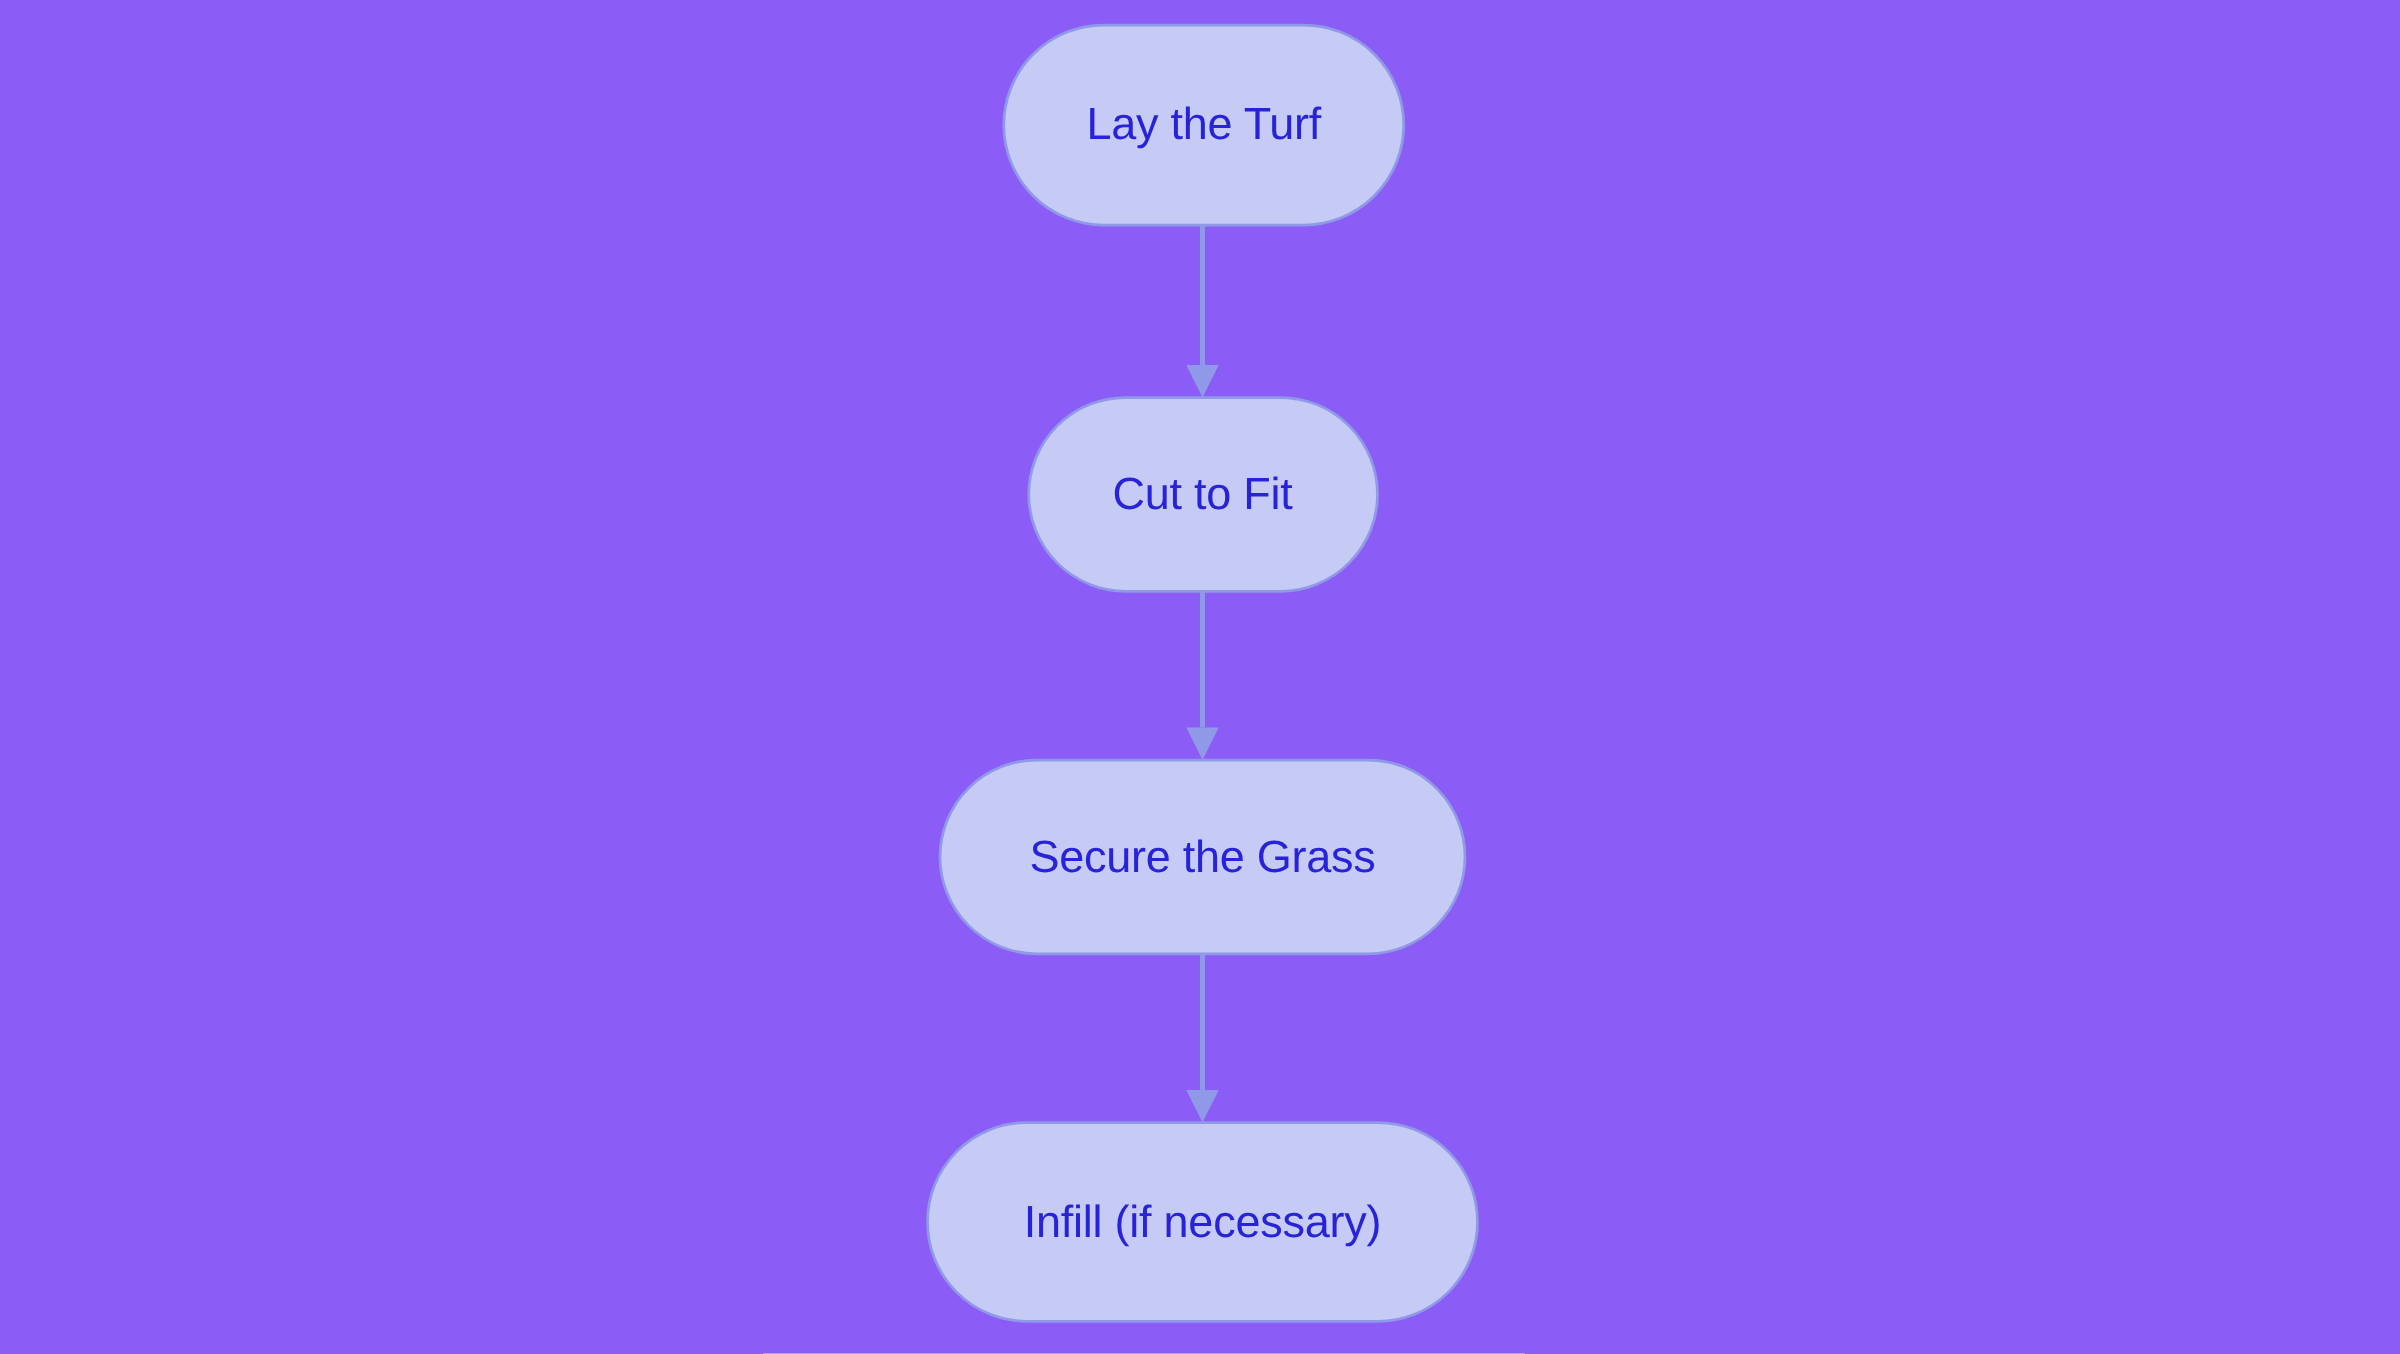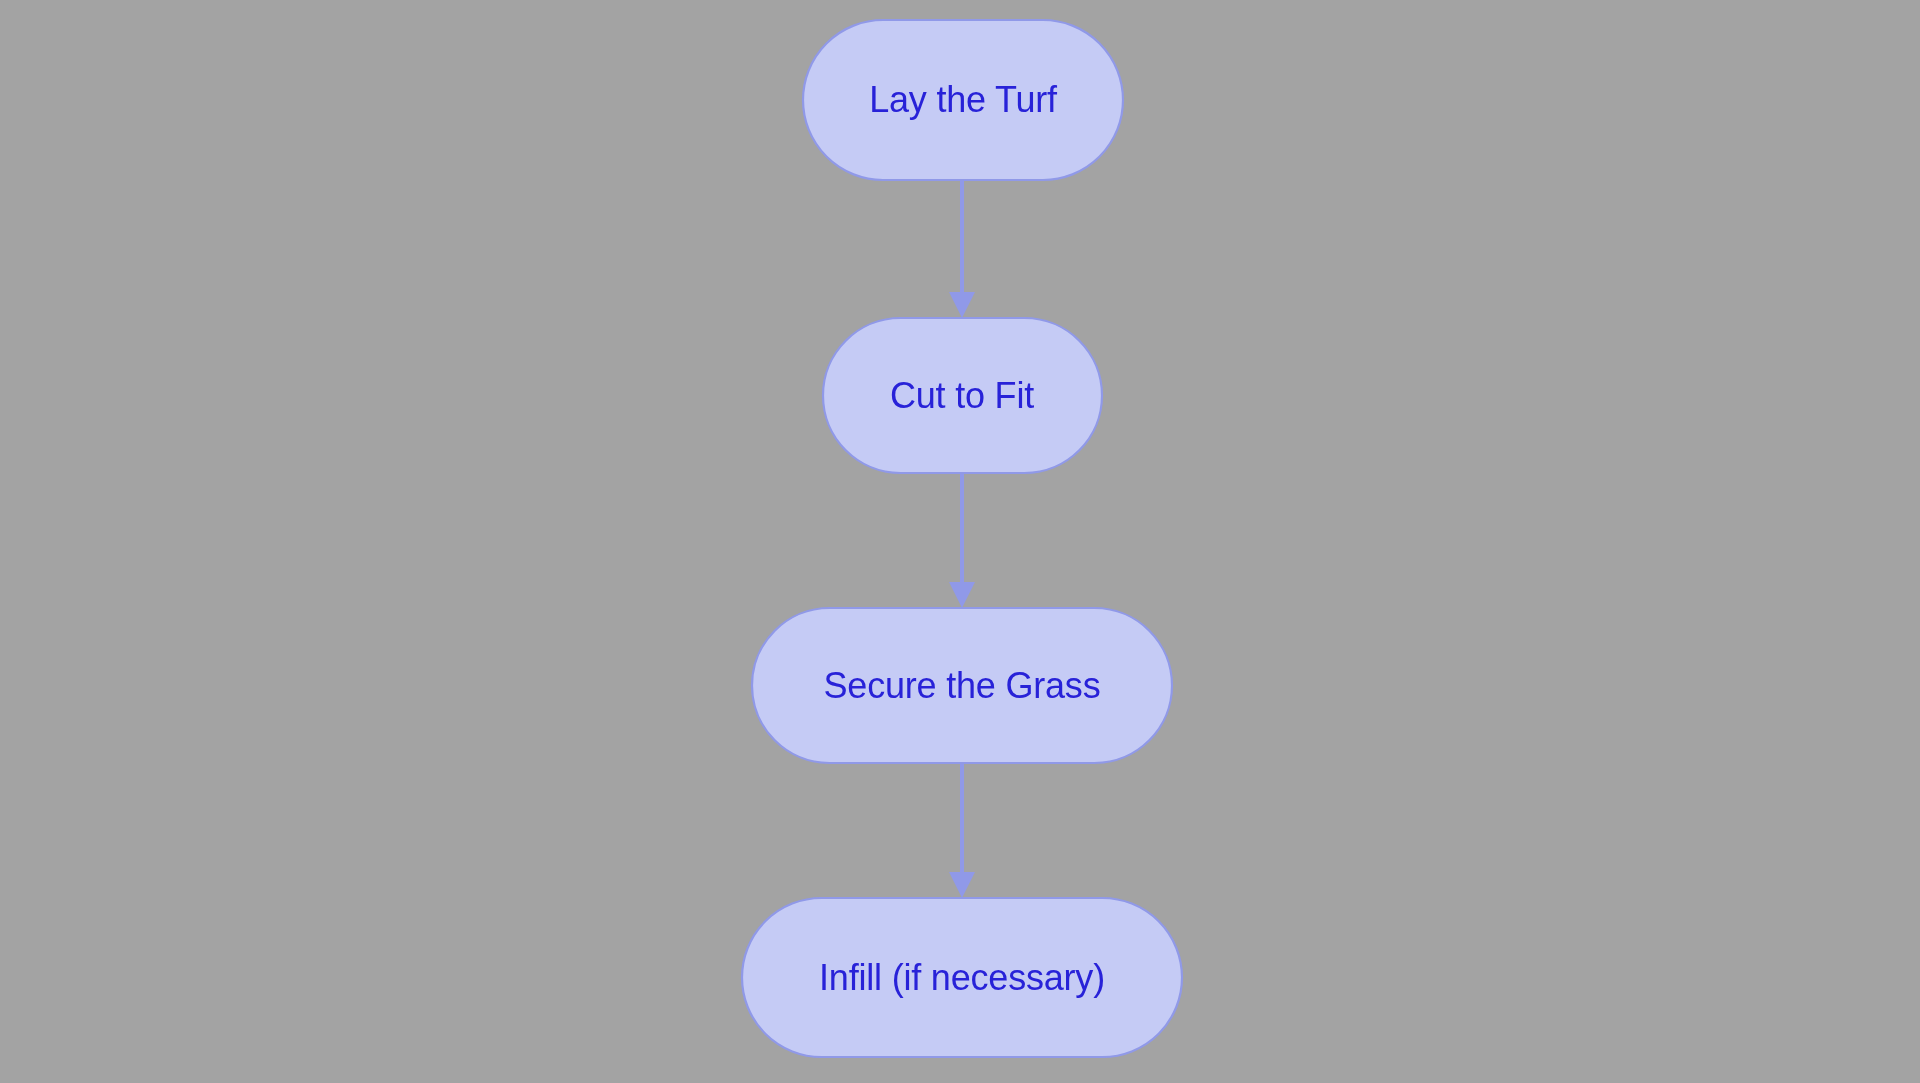--- a/index.html
+++ b/index.html
@@ -11,21 +11,21 @@
   body {
     width: 1920px;
     height: 1083px;
     font-family: "Liberation Sans", sans-serif;
     overflow: hidden;
   }
   #flow-root {
     position: relative;
     width: 1920px;
     height: 1083px;
-    background: #a3a3a3;
+    background: #8b5cf6;
   }
   #flow-svg {
     position: absolute;
     left: 0;
     top: 0;
     width: 1920px;
     height: 1083px;
     display: block;
   }
   .node-shape {

